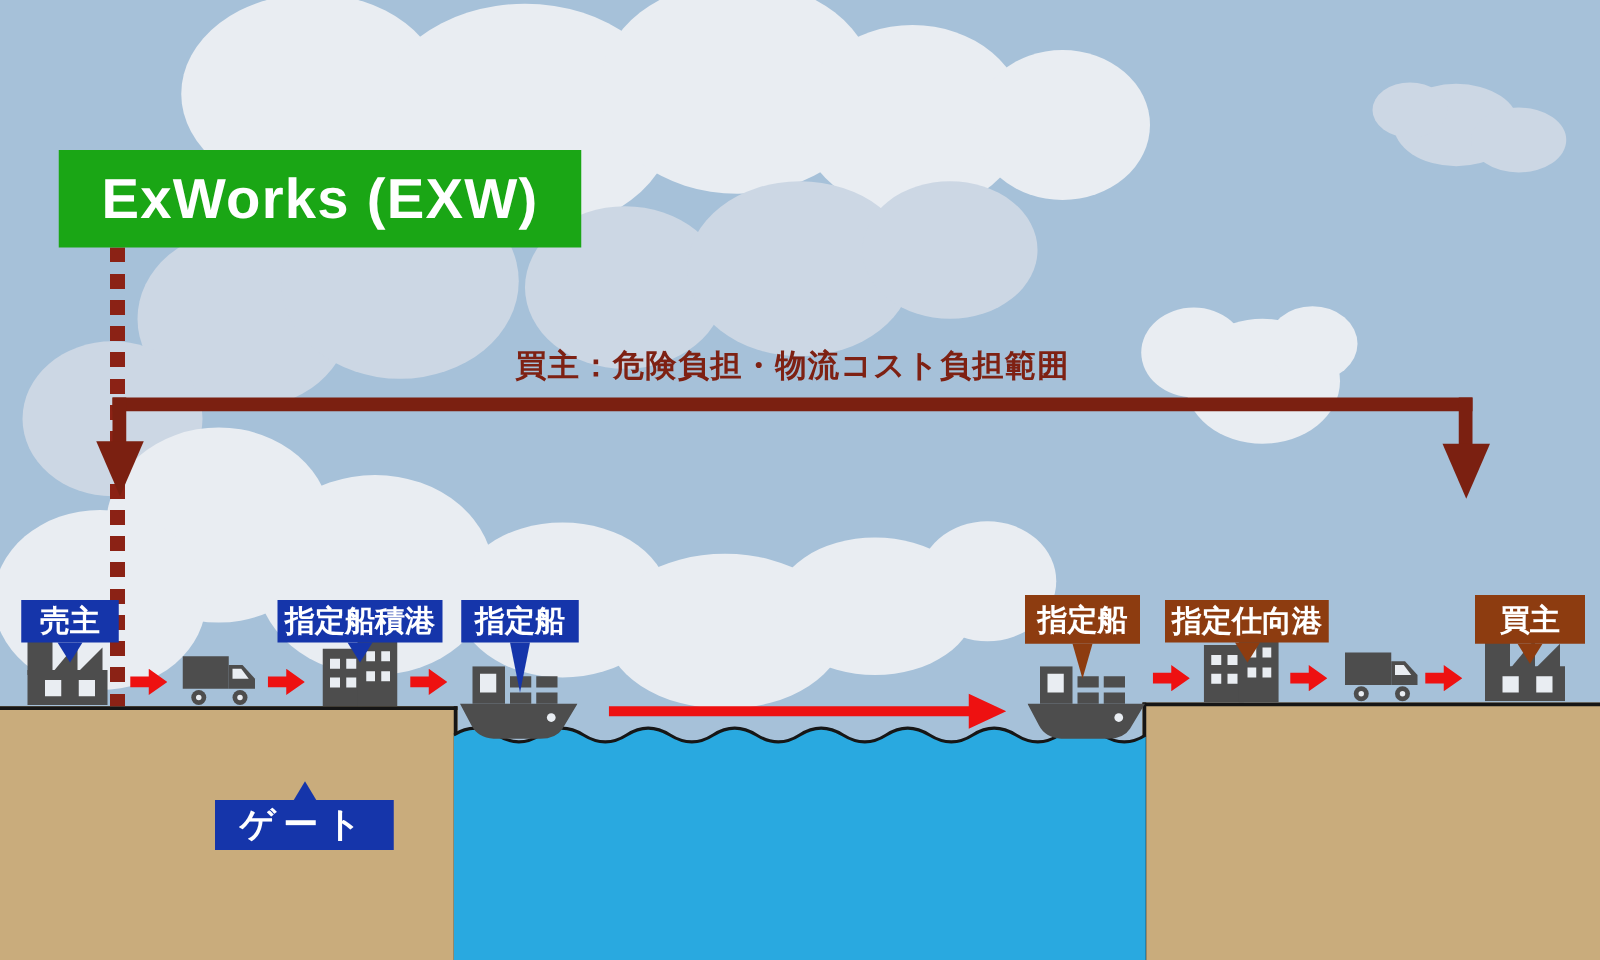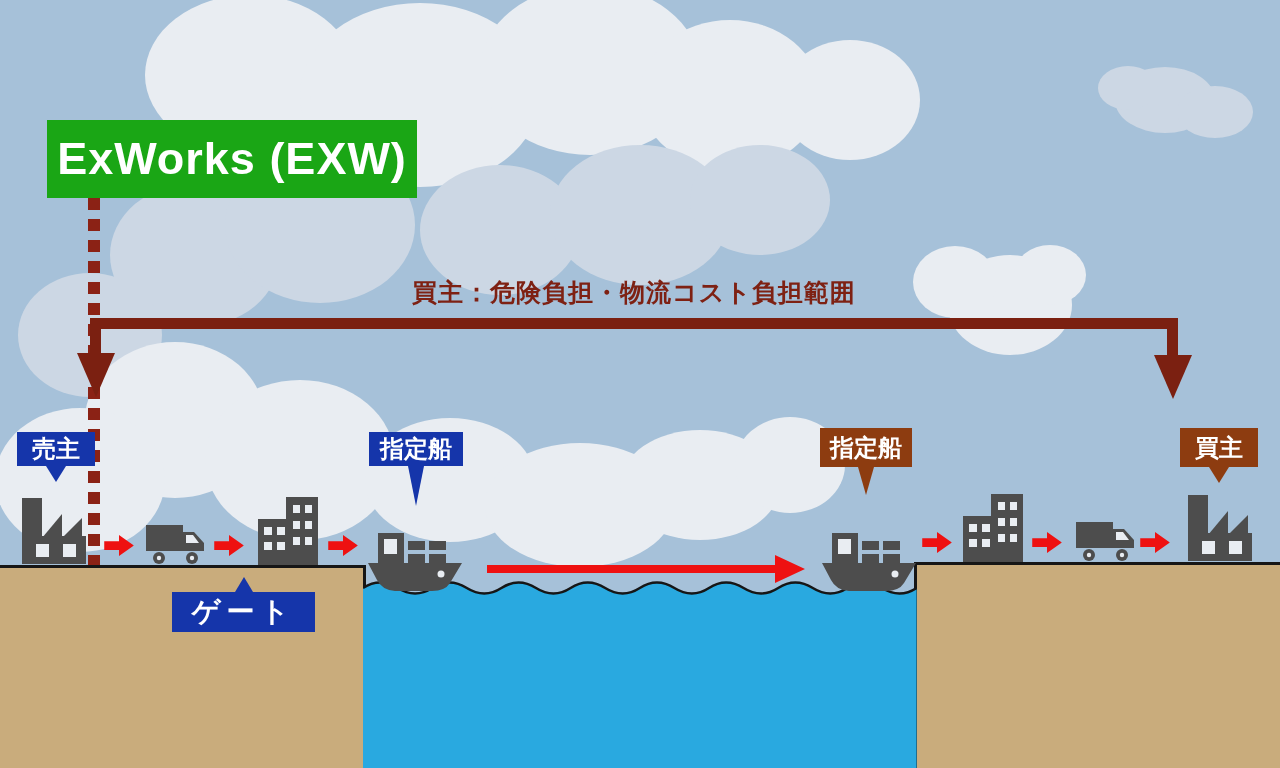--- a/index.html
+++ b/index.html
@@ -18,21 +18,21 @@
   
   .land{position:absolute;background:#c9ac7c;box-sizing:border-box;}
   .land-left{left:0;top:565px;width:366px;height:203px;border-top:3px solid #161616;border-right:3px solid #161616;}
   .land-right{left:914px;top:562px;width:366px;height:206px;border-top:3px solid #161616;border-left:3px solid #161616;}
   .water-svg{position:absolute;left:363px;top:572px;}
   .water-fill{fill:#29a9e0;}
   .water-line{fill:none;stroke:#161616;stroke-width:2.5;}
 
   
   .banner{
-    position:absolute;left:47px;top:120px;width:370px;height:78px;
+    position:absolute;left:47px;top:120px;width:418px;height:78px;
     background:#1aa615;color:#ffffff;font-weight:bold;font-size:45px;
     display:flex;align-items:center;justify-content:center;letter-spacing:1px;
   }
 
   
   .maroon{background:#7b2011;}
   .bar-h{left:90px;top:318px;width:1088px;height:11px;}
   .stub-l{left:90px;top:318px;width:11px;height:38px;}
   .stub-r{left:1167px;top:318px;width:11px;height:38px;}
   .head{width:0;height:0;border-left:19px solid transparent;border-right:19px solid transparent;border-top:44px solid #7b2011;}
@@ -45,37 +45,37 @@
 
   
   .dash-line{
     left:88px;top:198px;width:12px;height:367px;
     background:repeating-linear-gradient(to bottom,#8b2215 0 12px,rgba(0,0,0,0) 12px 21px);
   }
 
   
   .callout{
     position:absolute;color:#fff;font-weight:bold;font-size:24px;
-    display:flex;align-items:center;justify-content:center;white-space:nowrap;
+    display:flex;align-items:center;justify-content:center;white-space:nowrap;margin-top:48px;
   }
   .callout .tail{position:absolute;left:50%;transform:translateX(-50%);width:0;height:0;}
   .blue{background:#1535aa;}
   .brown{background:#8d3c10;}
   .tail-down-blue{top:100%;border-left:10px solid transparent;border-right:10px solid transparent;border-top:16px solid #1535aa;}
   .tail-down-blue-long{top:100%;border-left:8px solid transparent;border-right:8px solid transparent;border-top:40px solid #1535aa;}
   .tail-up-blue{bottom:100%;border-left:9px solid transparent;border-right:9px solid transparent;border-bottom:15px solid #1535aa;}
   .tail-down-brown{top:100%;border-left:10px solid transparent;border-right:10px solid transparent;border-top:16px solid #8d3c10;}
   .tail-down-brown-long{top:100%;border-left:8px solid transparent;border-right:8px solid transparent;border-top:28px solid #8d3c10;}
   .cl-seller{left:17px;top:432px;width:78px;height:34px;}
   .cl-loadport{left:222px;top:432px;width:132px;height:34px;}
   .cl-vessel-l{left:369px;top:432px;width:94px;height:34px;}
   .cl-gate{left:172px;top:592px;width:143px;height:40px;font-size:28px;letter-spacing:6px;}
   .cl-vessel-r{left:820px;top:428px;width:92px;height:39px;}
   .cl-destport{left:932px;top:432px;width:131px;height:34px;}
-  .cl-buyer{left:1180px;top:428px;width:78px;height:39px;}
+  .cl-buyer{left:1180px;top:428px;width:88px;height:39px;}
 
   
   .dk{fill:#4d4d4d;}
   .lt{fill:#e9edf2;}
   .red{fill:#ee1111;}
 </style>
 </head>
 <body>
 
 <div class="stage">
@@ -221,30 +221,38 @@
       <use href="#sym-arrow"></use>
     </svg>
   <svg class="abs" style="left:1184px;top:494px;" width="72" height="68" viewBox="0 0 72 66">
       <use href="#sym-factory"></use>
     </svg>
 
   <div class="callout blue cl-seller">
     <span>売主</span>
     <span class="tail tail-down-blue"></span>
   </div>
+  <div class="callout blue cl-loadport">
+    <span>指定船積港</span>
+    <span class="tail tail-down-blue"></span>
+  </div>
   <div class="callout blue cl-vessel-l">
     <span>指定船</span>
     <span class="tail tail-down-blue-long"></span>
   </div>
   <div class="callout blue cl-gate">
     <span>ゲート</span>
     <span class="tail tail-up-blue"></span>
   </div>
   <div class="callout brown cl-vessel-r">
     <span>指定船</span>
     <span class="tail tail-down-brown-long"></span>
   </div>
+  <div class="callout brown cl-destport">
+    <span>指定仕向港</span>
+    <span class="tail tail-down-brown"></span>
+  </div>
   <div class="callout brown cl-buyer">
     <span>買主</span>
     <span class="tail tail-down-brown"></span>
   </div>
 
 </div>
 
 </body></html>

